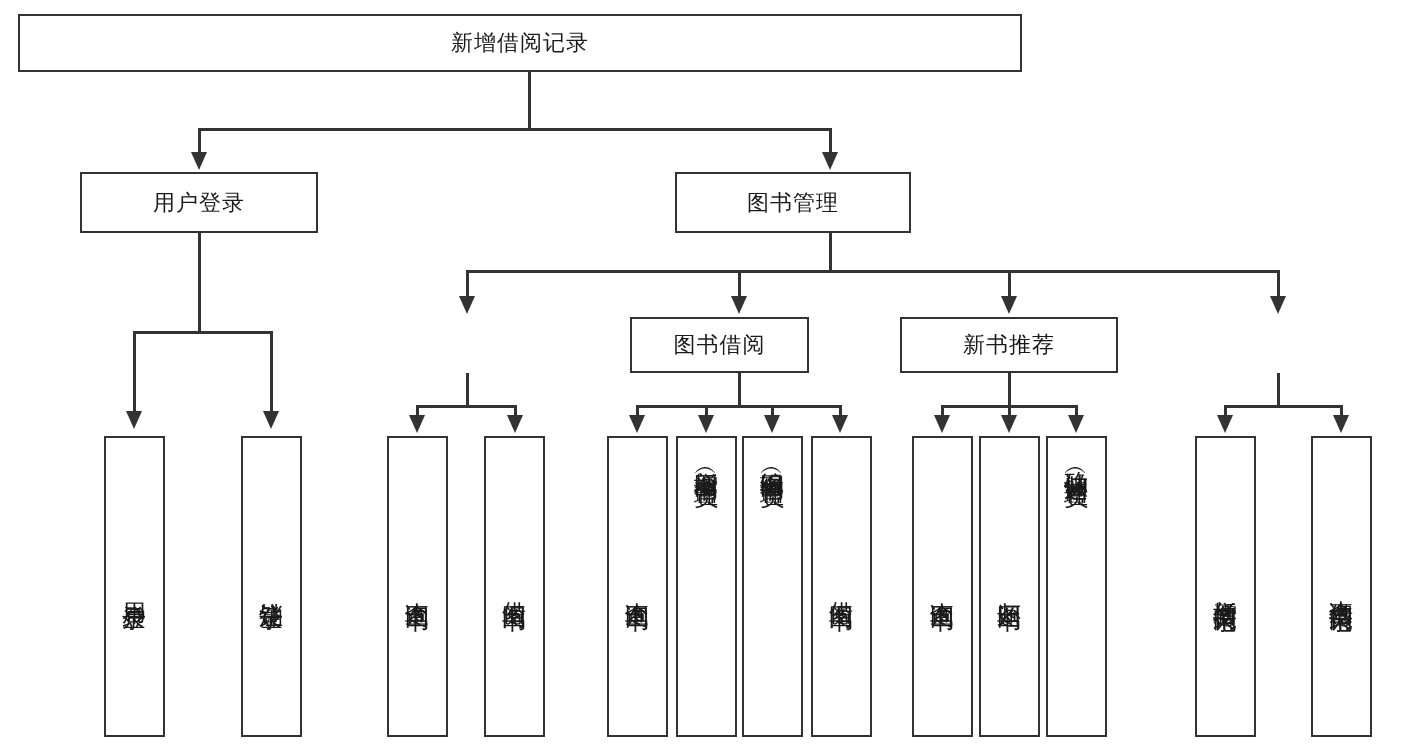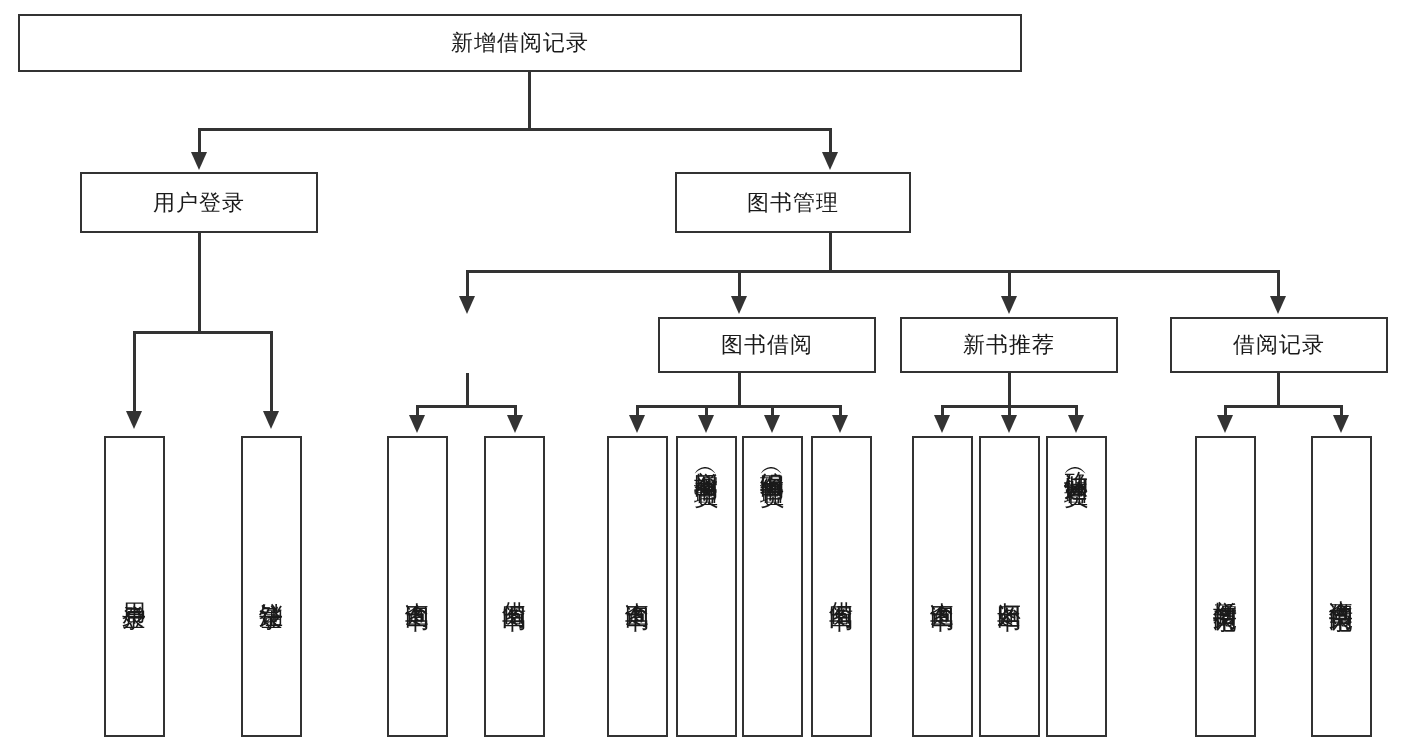--- a/index.html
+++ b/index.html
@@ -123,31 +123,28 @@
   <div class="vline" style="left:738px; top:270px; width:3px; height:28px;"></div>
   <div class="arrow" style="left:731px; top:296px;"></div>
 
   <div class="vline" style="left:1008px; top:270px; width:3px; height:28px;"></div>
   <div class="arrow" style="left:1001px; top:296px;"></div>
 
   <div class="vline" style="left:1277px; top:270px; width:3px; height:28px;"></div>
   <div class="arrow" style="left:1270px; top:296px;"></div>
 
 
-  <div class="node horiz" style="left:658px; top:317px; width:218px; height:56px;text-align:right;">
+  <div class="node horiz" style="left:630px; top:317px; width:179px; height:56px;text-align:right;">
     <span>图书借阅</span>
   </div>
 
   <div class="node horiz" style="left:900px; top:317px; width:218px; height:56px;">
     <span>新书推荐</span>
   </div>
 
-  <div class="node horiz" style="left:1170px; top:317px; width:218px; height:56px;">
-    <span>借阅记录</span>
-  </div>
 
   <div class="vline" style="left:466px; top:373px; width:3px; height:34px;"></div>
   <div class="hline" style="left:416px; top:405px; width:101px; height:3px;"></div>
   <div class="vline" style="left:416px; top:405px; width:3px; height:12px;"></div>
   <div class="arrow" style="left:409px; top:415px;"></div>
   <div class="vline" style="left:514px; top:405px; width:3px; height:12px;"></div>
   <div class="arrow" style="left:507px; top:415px;"></div>
 
   <div class="vline" style="left:738px; top:373px; width:3px; height:34px;"></div>
   <div class="hline" style="left:636px; top:405px; width:206px; height:3px;"></div>

